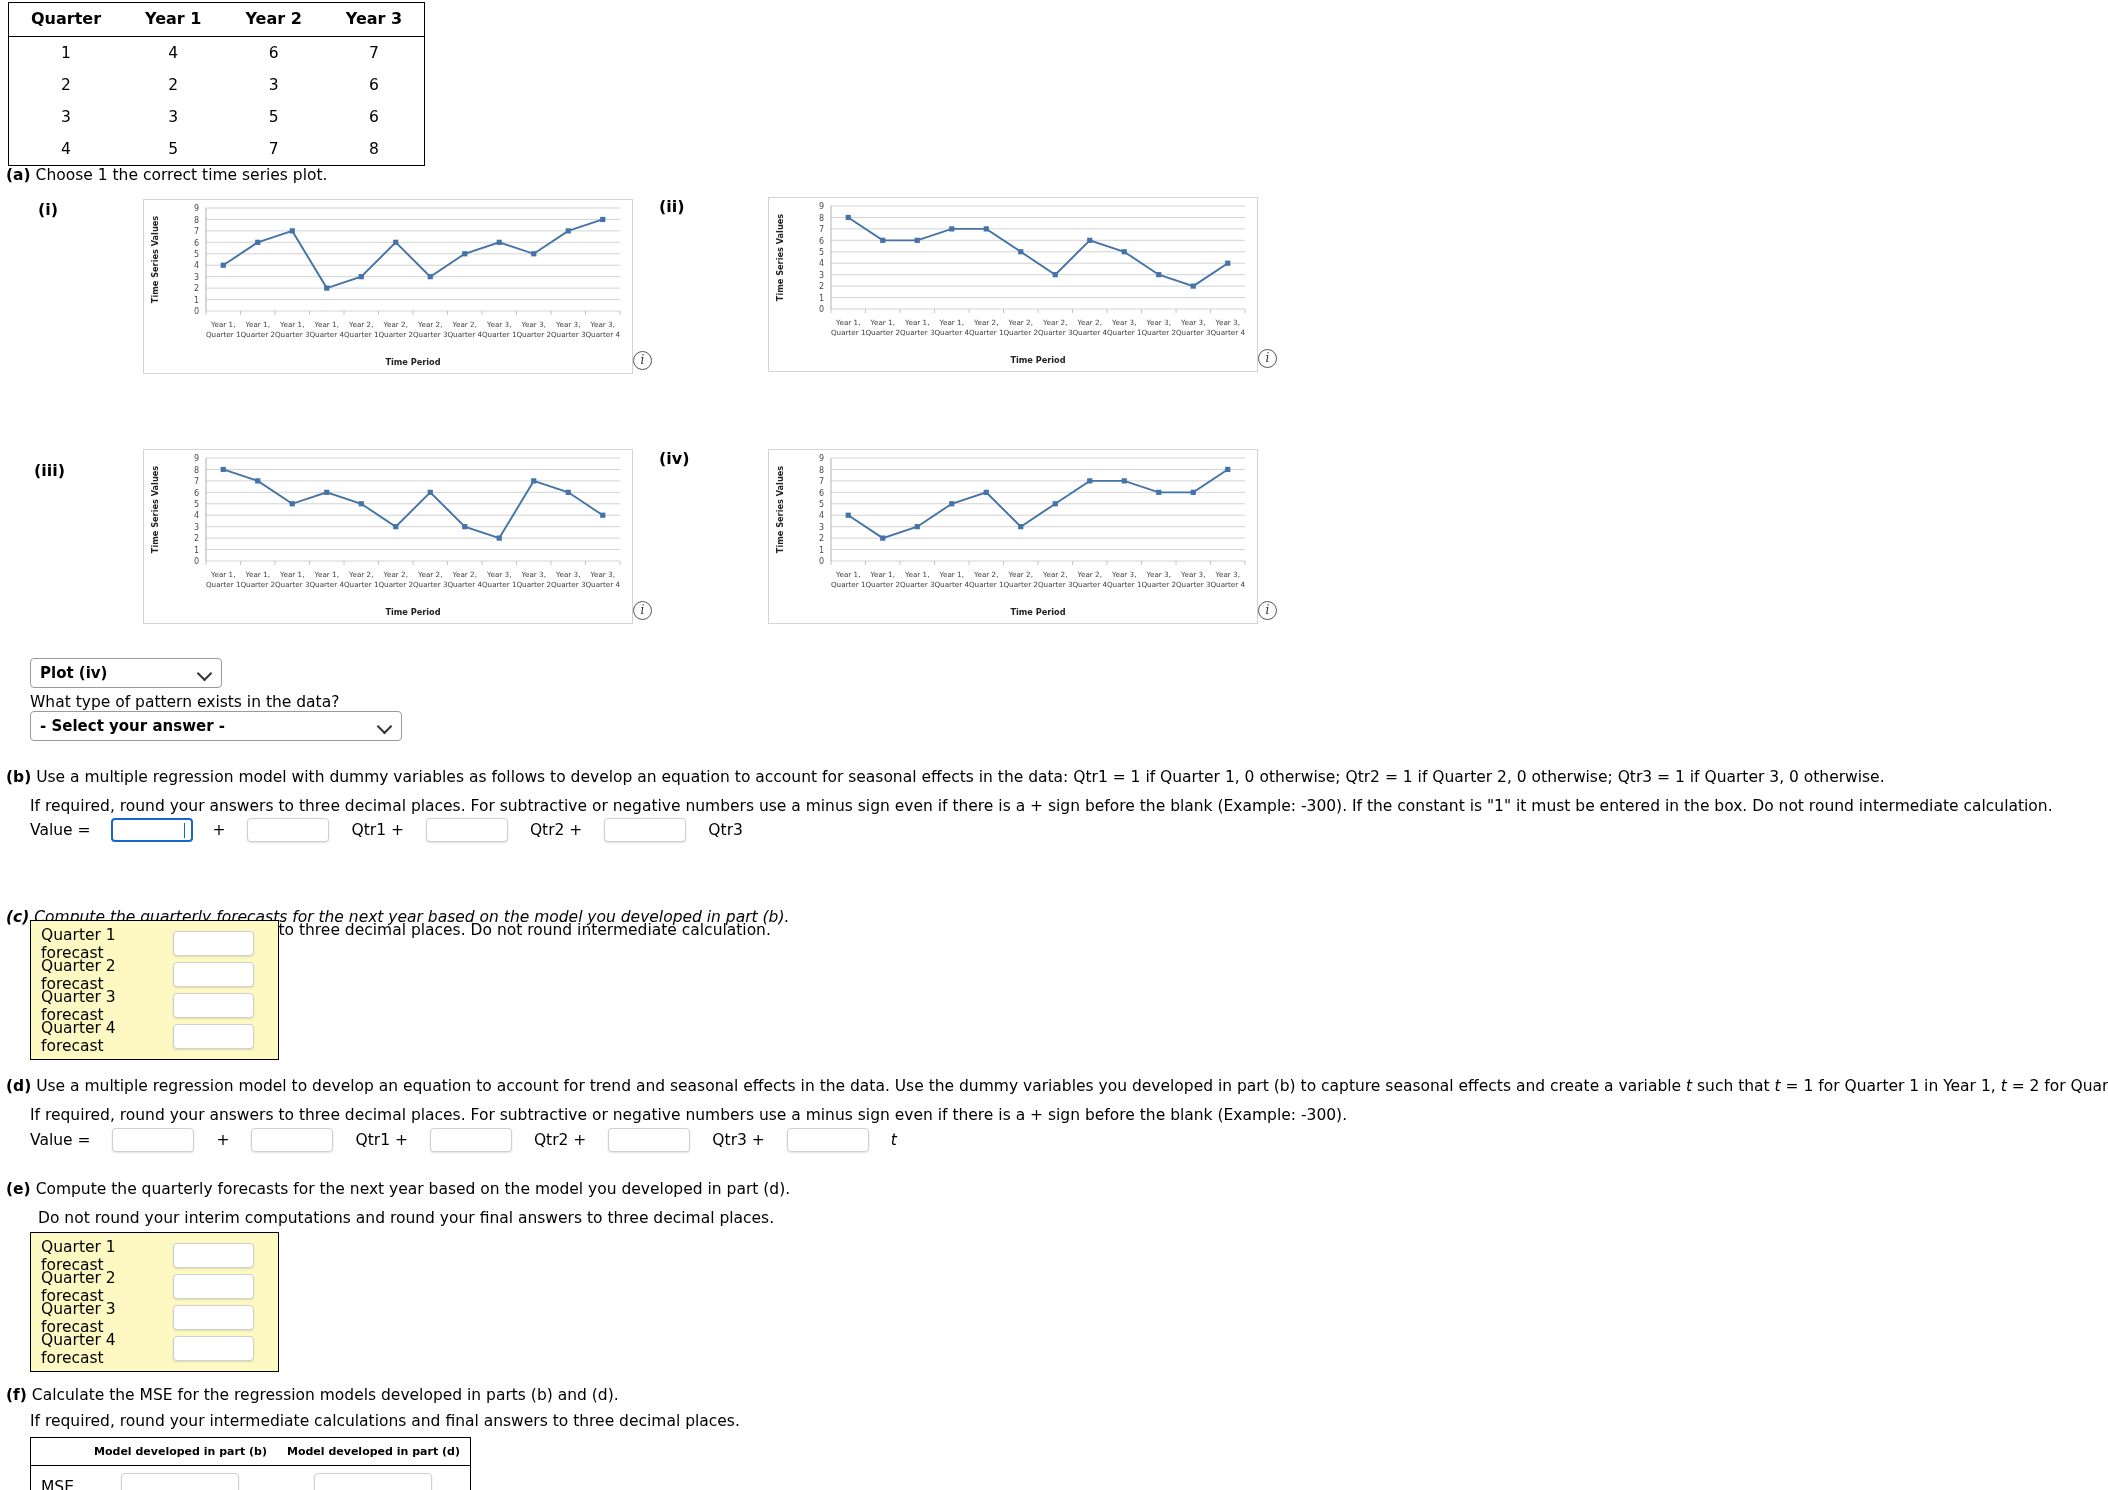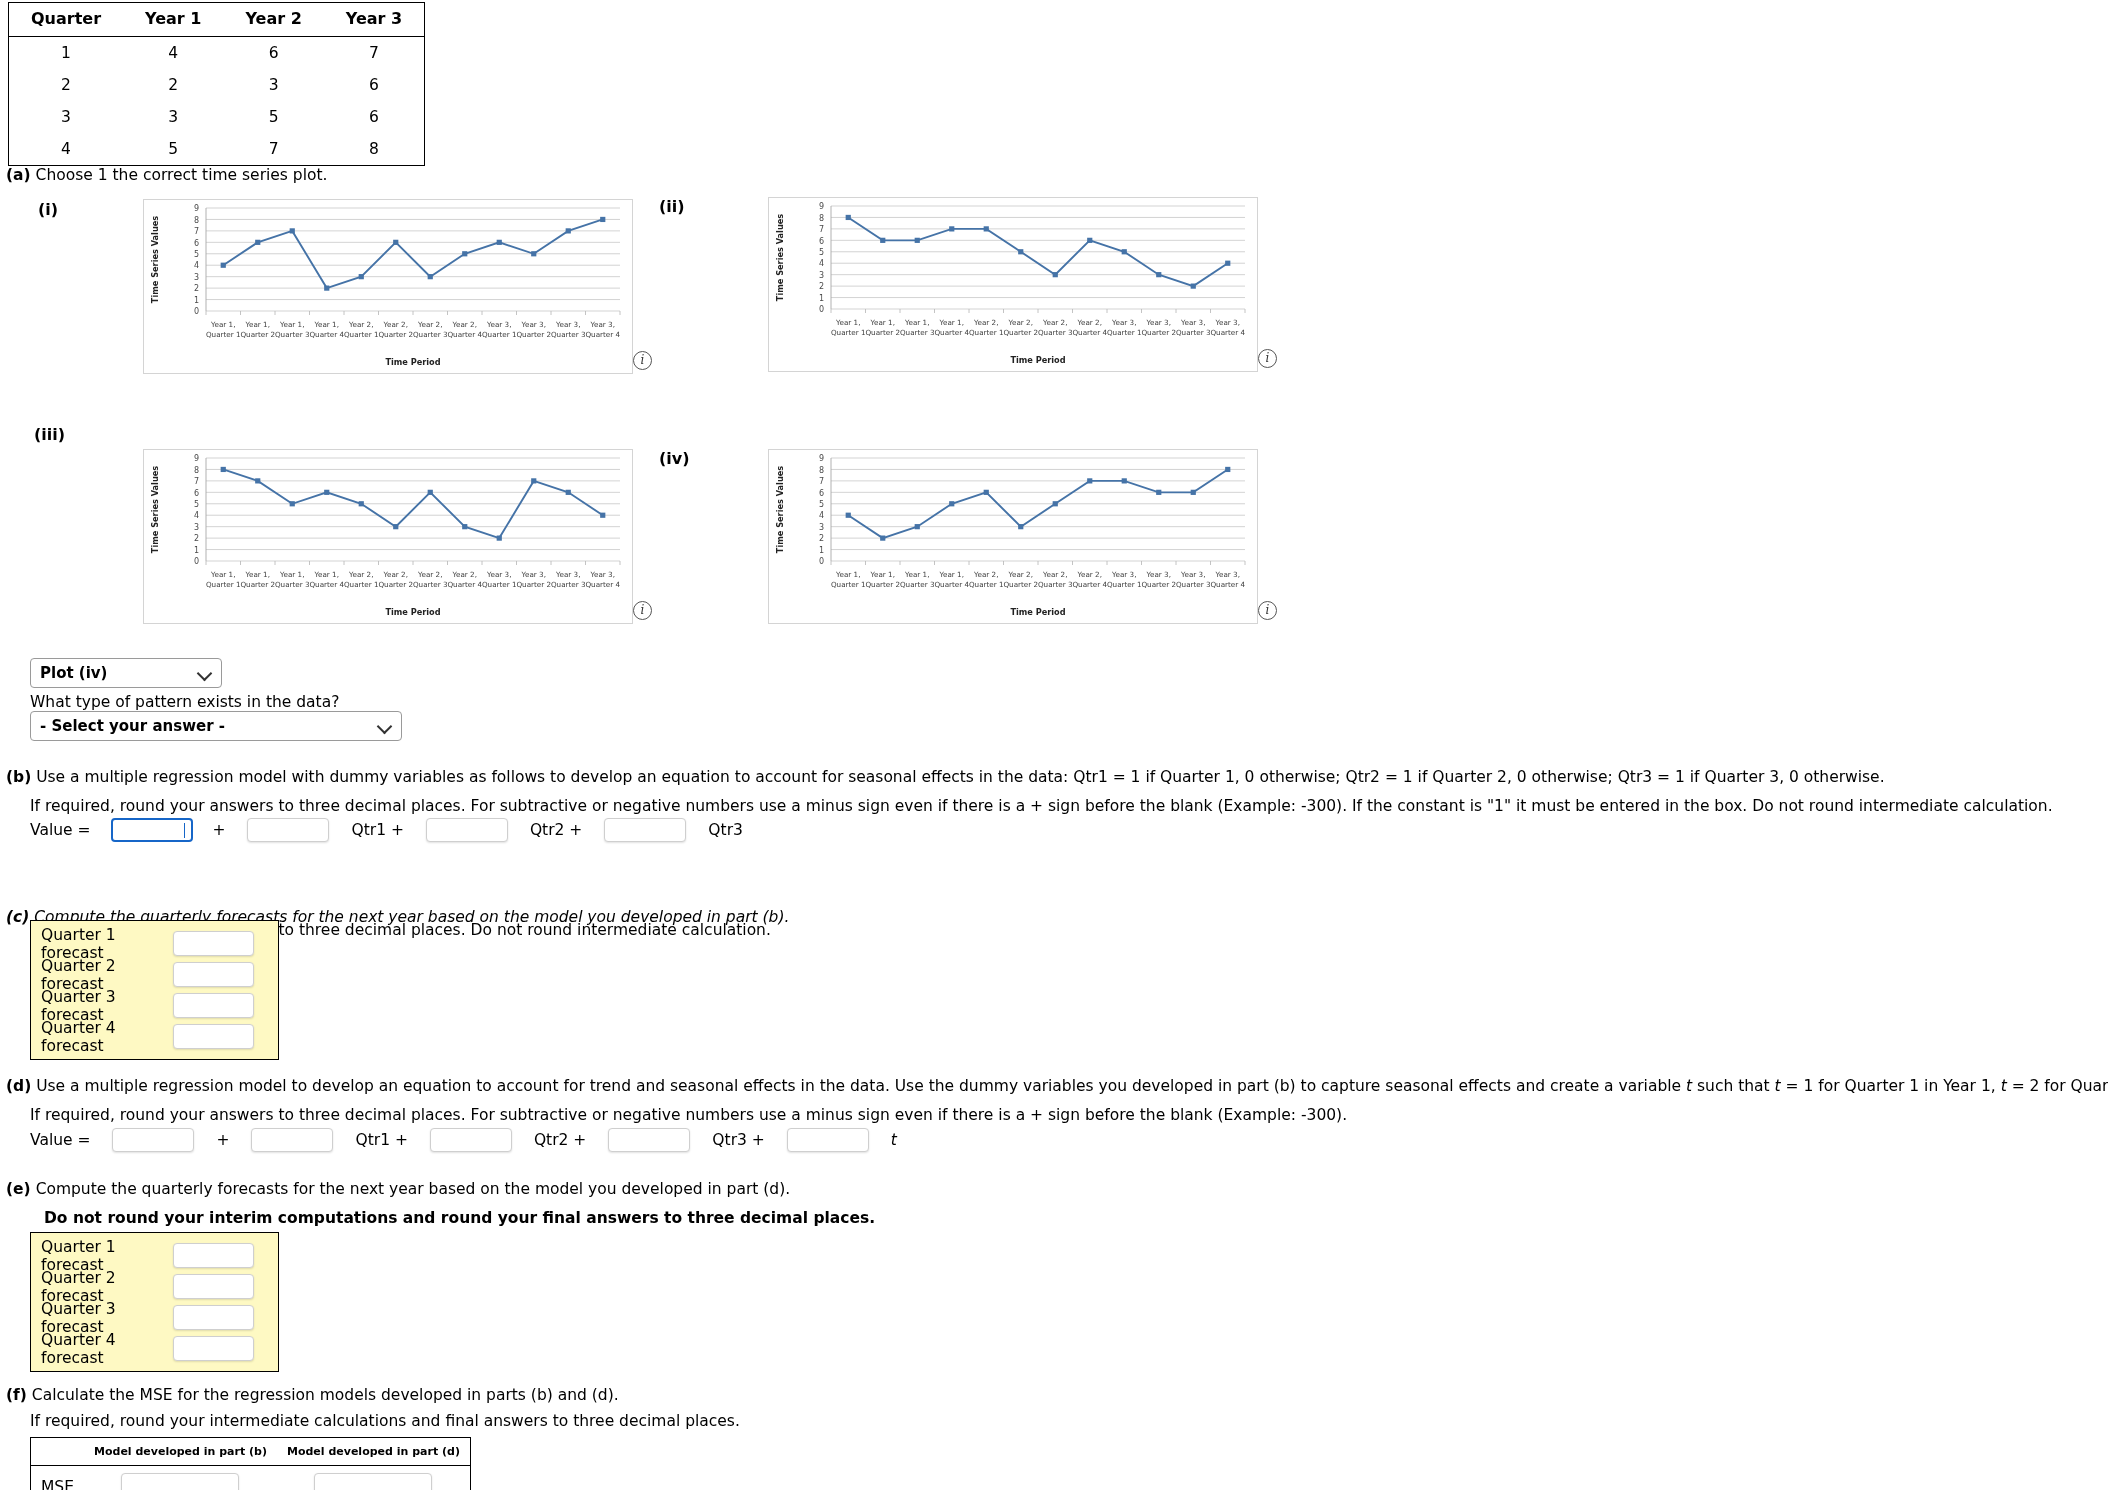--- a/index.html
+++ b/index.html
@@ -205,21 +205,21 @@
   </table>
 </div>
 
 <div class="part" style="left:6px; top:166px;">
   <span class="plabel">(a)</span>
   <span class="ptext">Choose 1 the correct time series plot.</span>
 </div>
 
 <div class="chart-label" style="left:38px; top:200px;">(i)</div>
 <div class="chart-label" style="left:659px; top:197px;">(ii)</div>
-<div class="chart-label" style="left:34px; top:425px;text-align:right;">(iii)</div>
+<div class="chart-label" style="left:34px; top:461px;text-align:right;">(iii)</div>
 <div class="chart-label" style="left:659px; top:449px;">(iv)</div>
 
 <div class="chart-box" id="chart-i" style="left:143px; top:199px; width:490px; height:175px;">
     <svg width="488" height="173" xmlns="http://www.w3.org/2000/svg" style="display:block">
       <rect x="0" y="0" width="488" height="173" fill="#ffffff"></rect>
       <line x1="62" y1="111" x2="476" y2="111" stroke="#c8c8c8" stroke-width="0.8"></line>
       <text x="55" y="114.2" font-size="8" fill="#4a4a4a" text-anchor="end" font-family="DejaVu Sans, sans-serif">0</text>
       <line x1="62" y1="99.55555555555556" x2="476" y2="99.55555555555556" stroke="#c8c8c8" stroke-width="0.8"></line>
       <text x="55" y="102.75555555555556" font-size="8" fill="#4a4a4a" text-anchor="end" font-family="DejaVu Sans, sans-serif">1</text>
       <line x1="62" y1="88.11111111111111" x2="476" y2="88.11111111111111" stroke="#c8c8c8" stroke-width="0.8"></line>
@@ -603,21 +603,21 @@
   <span class="tinput"></span>
   <span>Qtr3 +</span>
   <span class="tinput"></span>
   <span class="ital">t</span>
 </div>
 
 <div class="part line" style="left:6px; top:1180px;">
   <span class="plabel">(e)</span>
   <span class="ptext">Compute the quarterly forecasts for the next year based on the model you developed in part (d).</span>
 </div>
-<div class="part line" style="left:44px; top:1209px;font-weight:bold;">Do not round your interim computations and round your final answers to three decimal places.</div>
+<div class="part line" style="left:38px; top:1209px;">Do not round your interim computations and round your final answers to three decimal places.</div>
 
 <div class="fbox" style="left:30px; top:1232px; width:249px;">
   <div class="frow">
     <span class="flabel">Quarter 1 forecast</span>
     <span class="tinput"></span>
   </div>
   <div class="frow">
     <span class="flabel">Quarter 2 forecast</span>
     <span class="tinput"></span>
   </div>

